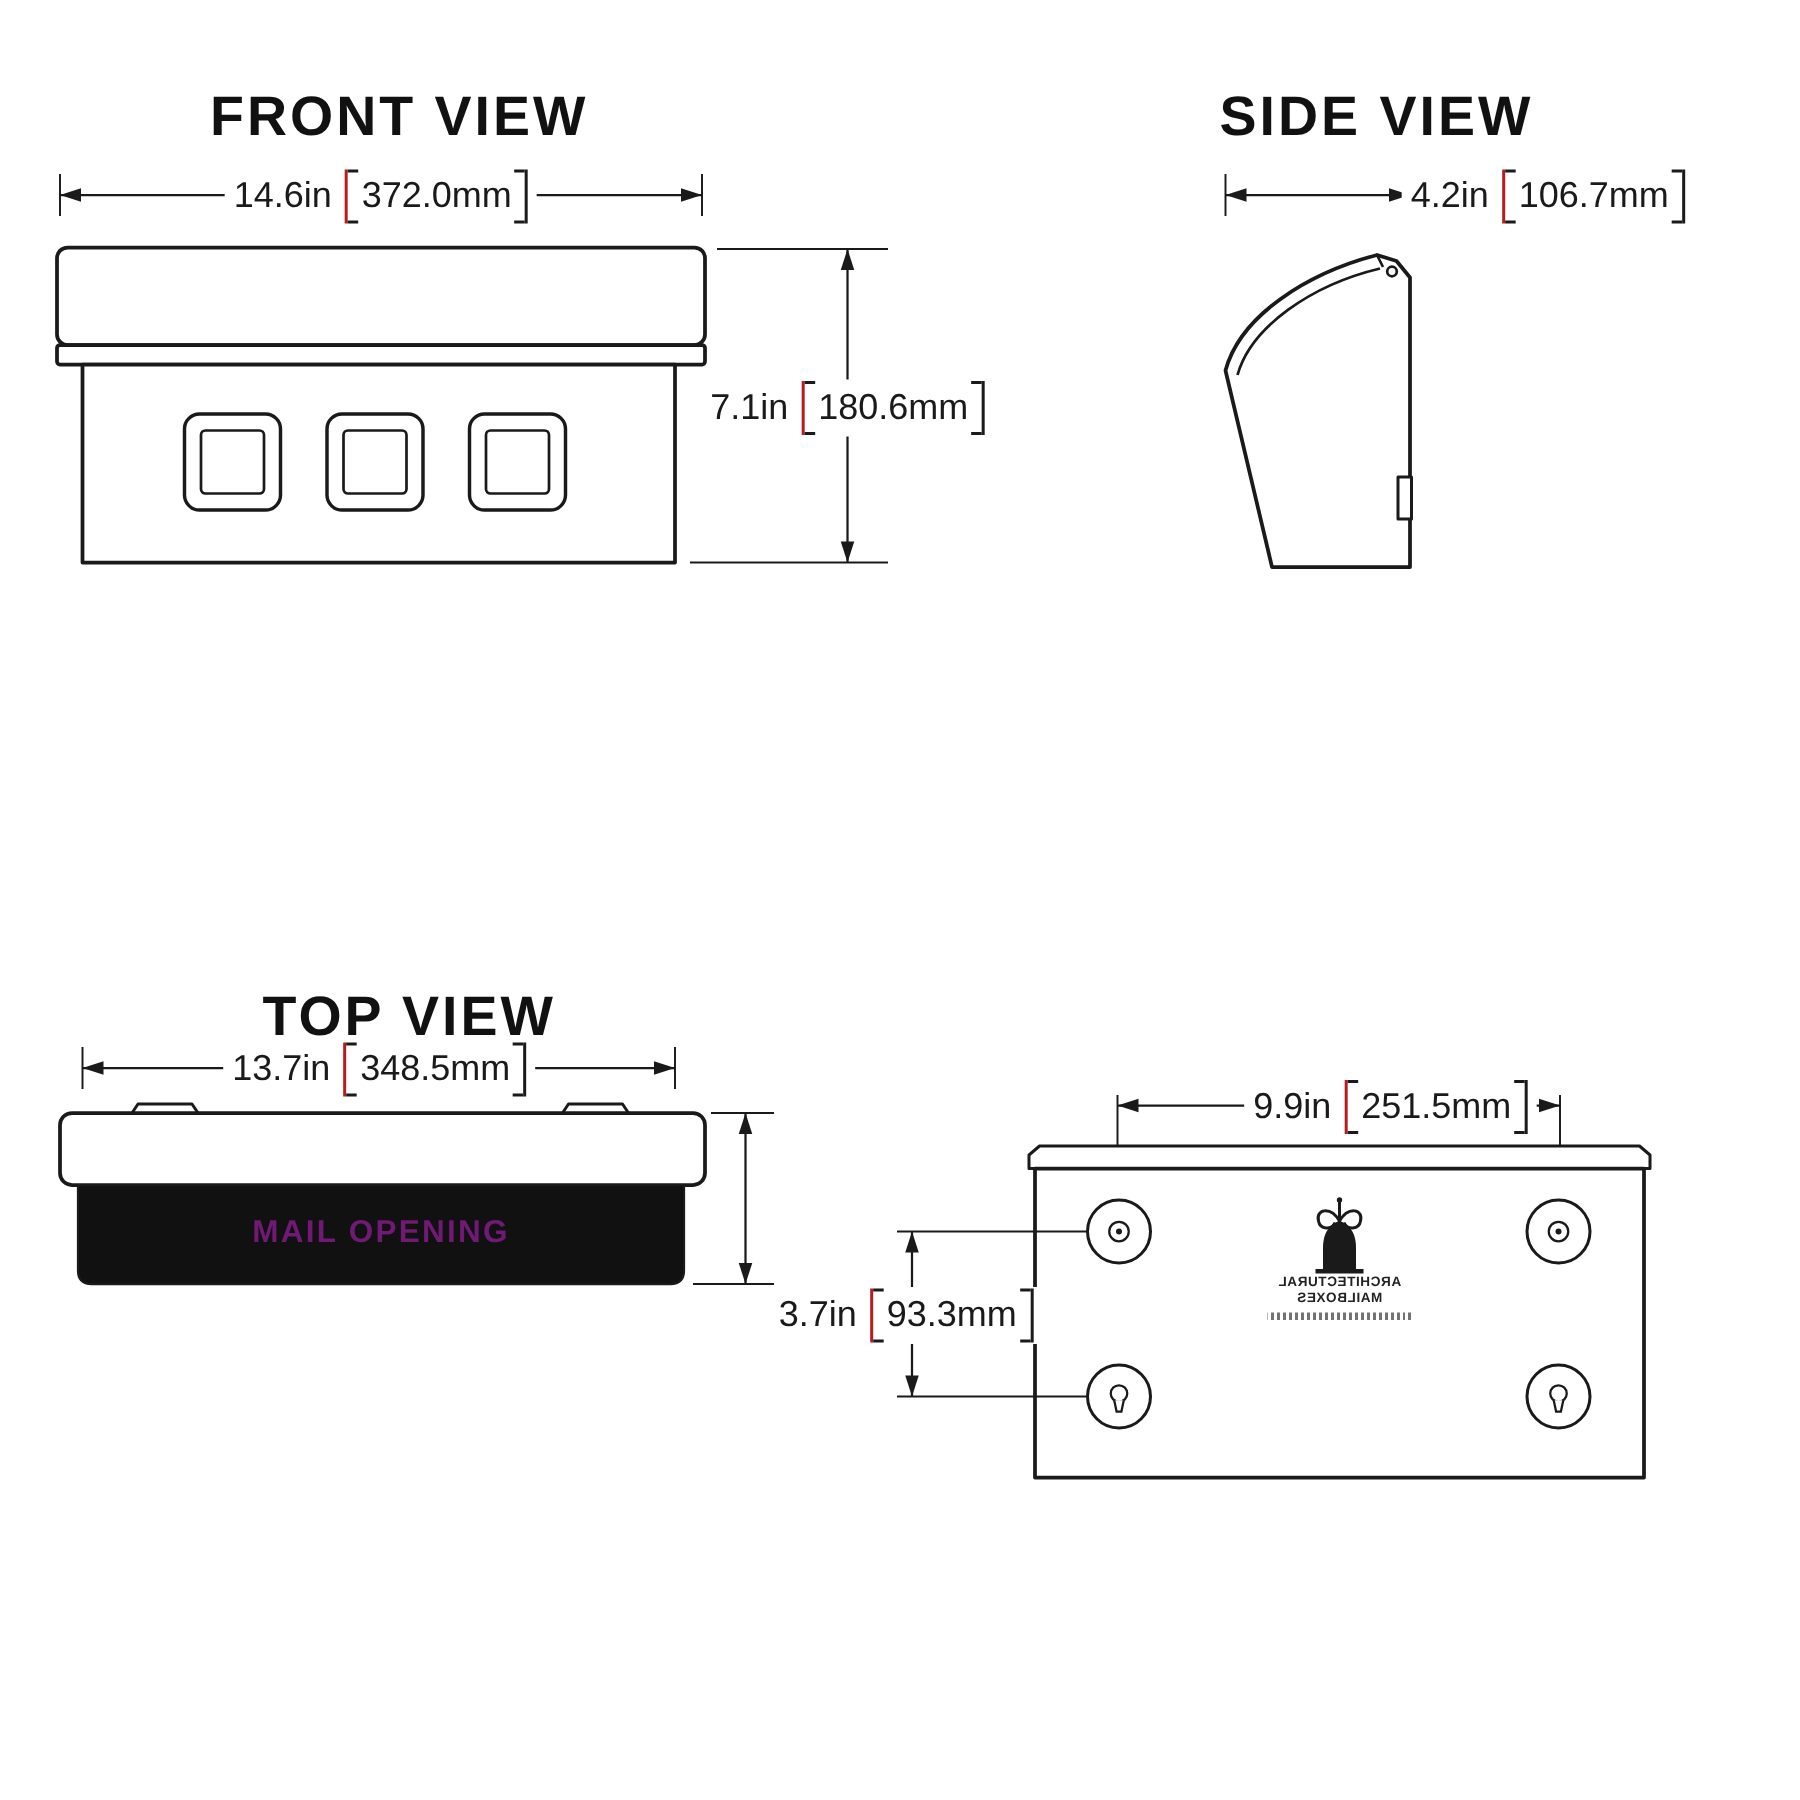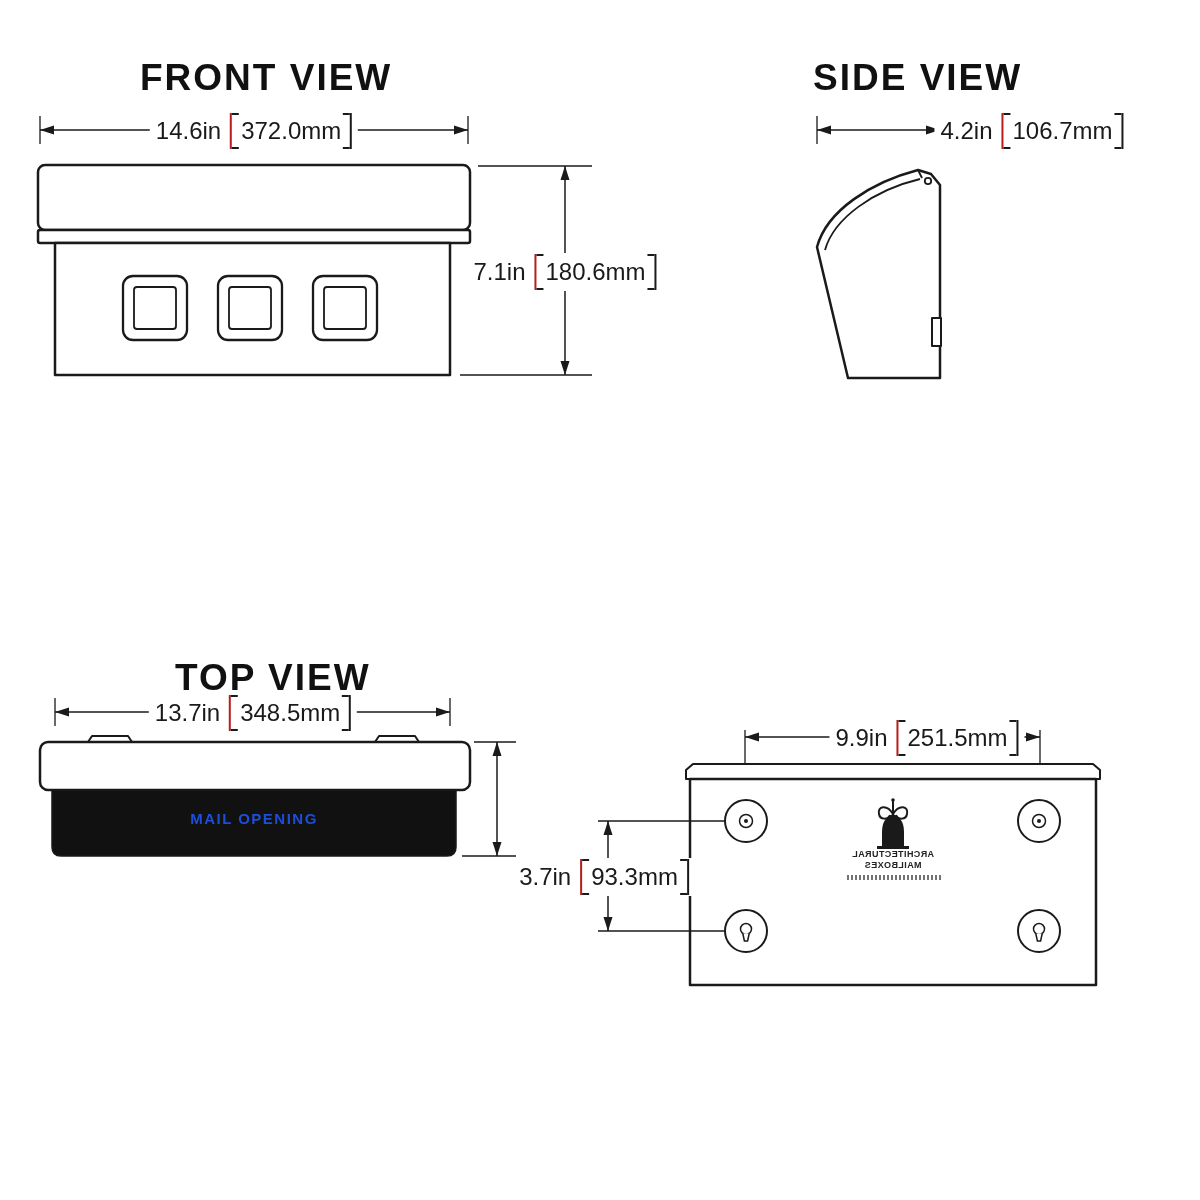--- a/index.html
+++ b/index.html
@@ -31,21 +31,21 @@
   .mm-val::before,.mm-val::after{
     content:"";position:absolute;left:0;right:0;height:2px;
     background:
       linear-gradient(#1a1a1a,#1a1a1a) left/7px 2px no-repeat,
       linear-gradient(#1a1a1a,#1a1a1a) right/7px 2px no-repeat;
   }
   .mm-val::before{top:0;}
   .mm-val::after{bottom:0;}
   .opening-label{
     position:absolute;transform:translateX(-50%);
-    color:#1d4ed8;font-weight:700;font-size:15px;letter-spacing:1.5px;white-space:nowrap;
+    color:#701a75;font-weight:700;font-size:21px;letter-spacing:1.5px;white-space:nowrap;
     z-index:6;
   }
   .brand{
     position:absolute;transform:translateX(-50%) scaleX(-1);
     text-align:center;font-size:9px;font-weight:700;letter-spacing:0.4px;
     color:#222;line-height:1.25;z-index:6;white-space:nowrap;
   }
   .fineprint{
     margin:3px auto 0;width:96px;height:5px;opacity:.75;
     background:repeating-linear-gradient(90deg,#444 0 2px,transparent 2px 4px);

